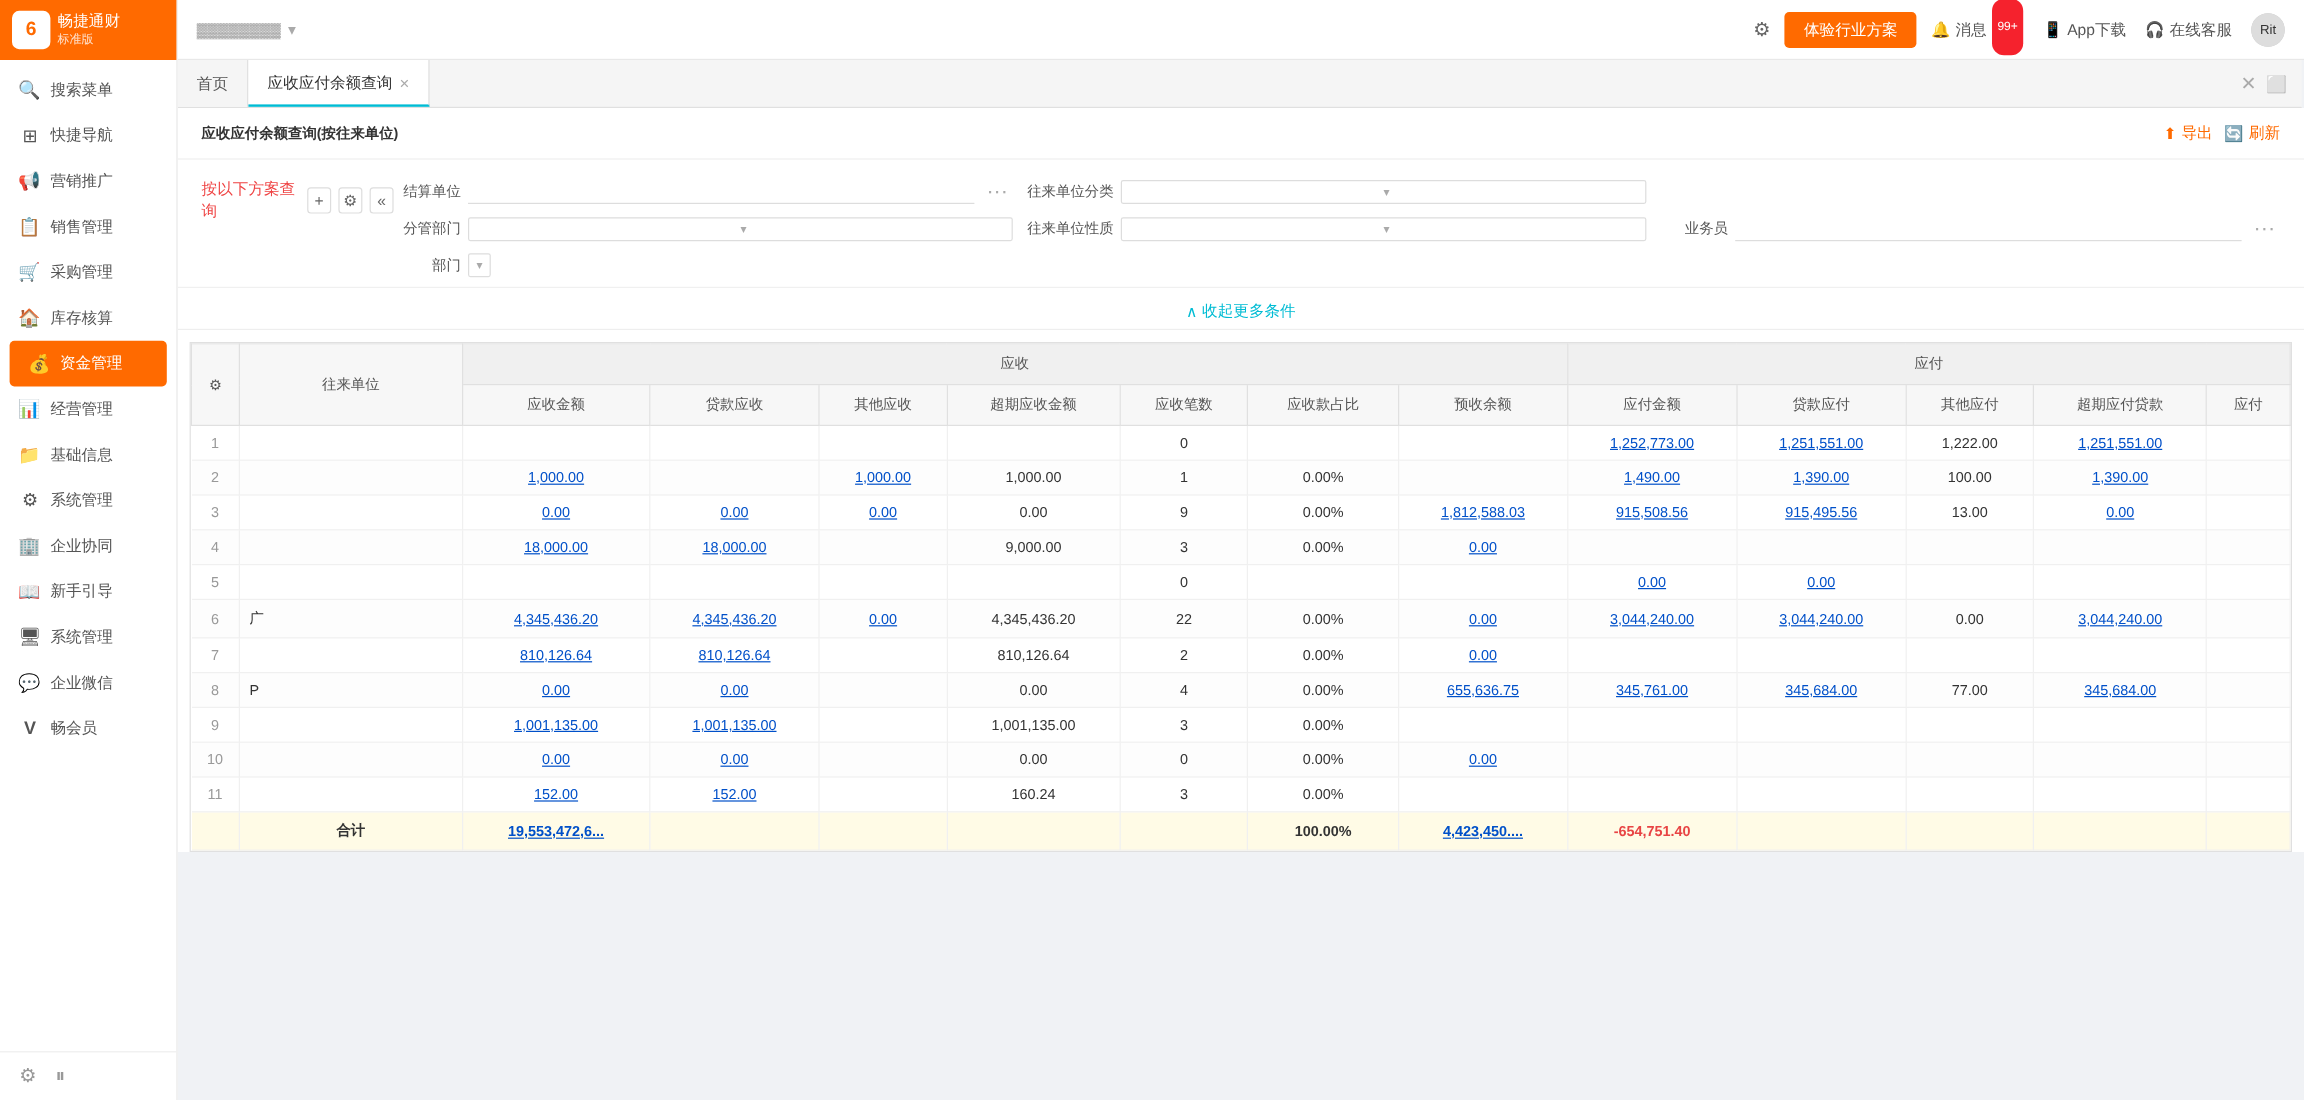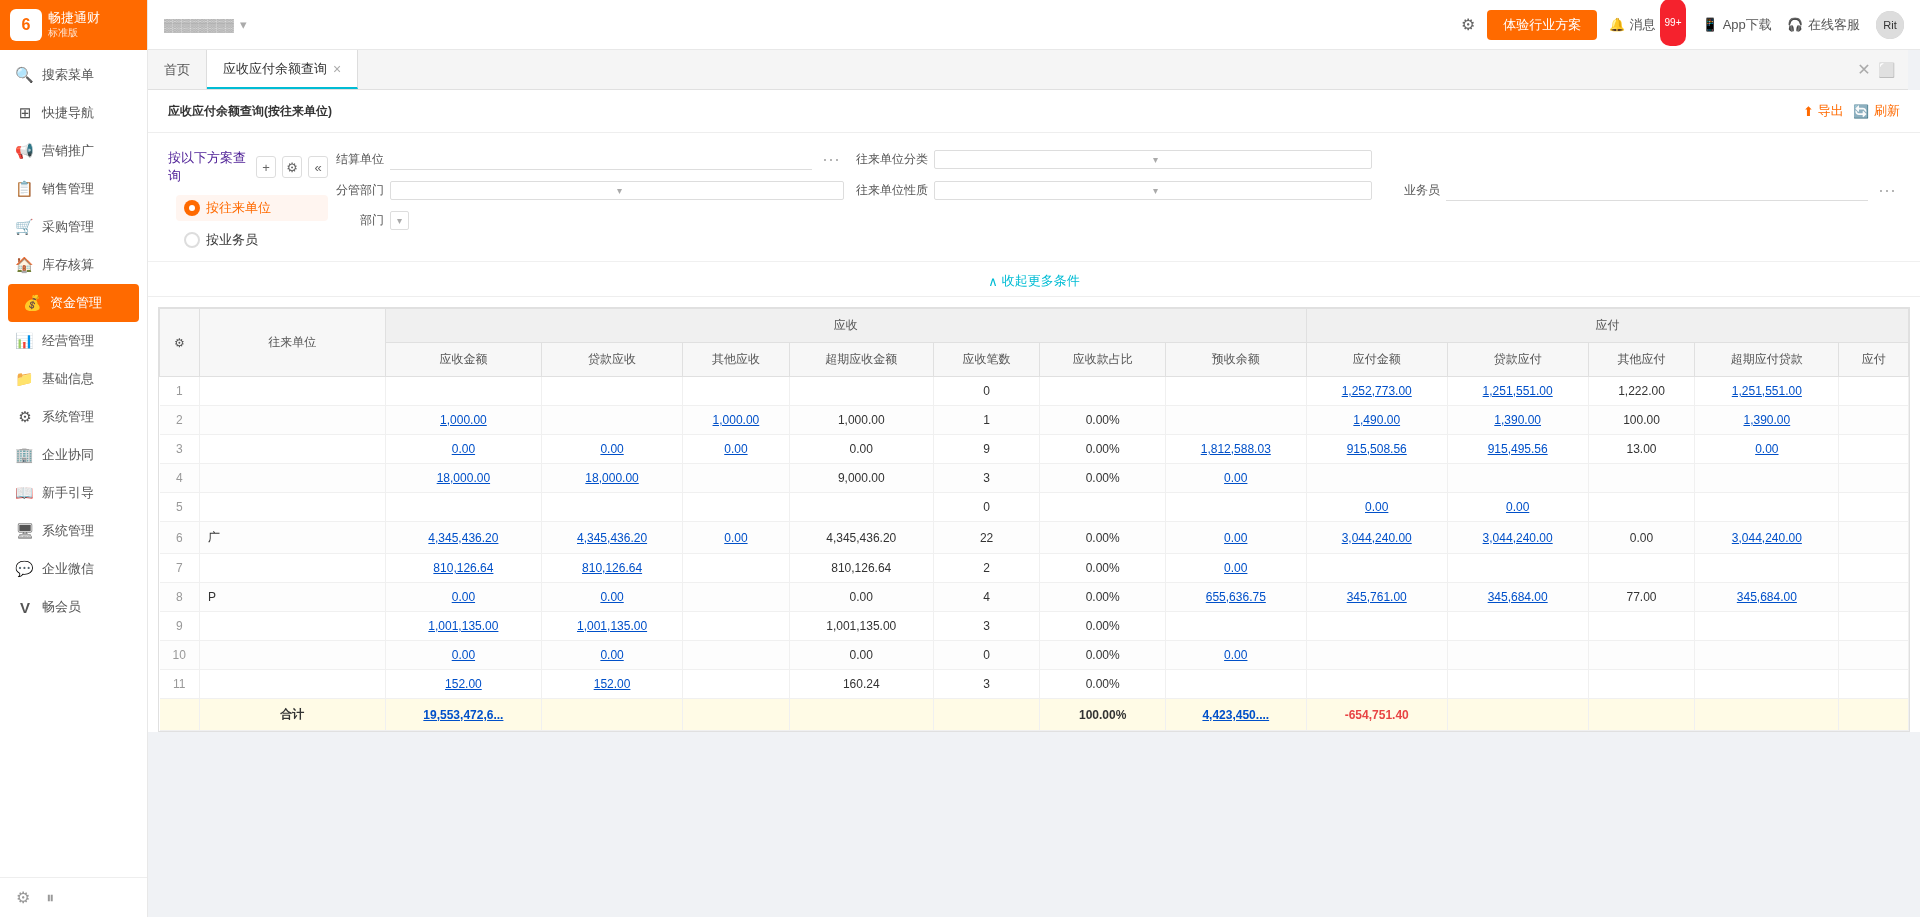--- a/index.html
+++ b/index.html
@@ -42,21 +42,21 @@
       padding: 6px 16px; font-size: 13px; cursor: pointer;
     }
     .topbar-gear { font-size: 16px; color: #666; cursor: pointer; }
     .topbar-right { display: flex; align-items: center; gap: 16px; margin-left: auto; }
     .topbar-right-item { display: flex; align-items: center; gap: 4px; cursor: pointer; color: #555; font-size: 13px; }
     .badge { background: #f5222d; color: #fff; border-radius: 10px; font-size: 10px; padding: 18px 5px; position: relative; top: -2px; }
     .user-avatar { width: 28px; height: 28px; border-radius: 50%; background: #ccc; display: flex; align-items: center; justify-content: center; color: #fff; font-size: 12px; overflow: hidden; }
 
     
     .tabs-bar {
-      position: fixed; left: 148px; top: 50px; right: 12px; height: 40px;
+      position: fixed; left: 148px; top: 50px; right: 2px; height: 40px;
       background: #f5f5f5; border-bottom: 1px solid #e0e0e0;
       display: flex; align-items: stretch; z-index: 99;
     }
     .tab-item {
       display: flex; align-items: center; padding: 0 16px; gap: 6px;
       cursor: pointer; font-size: 13px; color: #555; border-right: 1px solid #ddd;
       background: #f5f5f5;
     }
     .tab-item.active { background: #fff; color: #333; border-bottom: 2px solid #00bcd4; }
     .tab-close { color: #aaa; font-size: 14px; cursor: pointer; }
@@ -67,21 +67,21 @@
       position: fixed; left: 148px; top: 90px; right: 0; bottom: 0;
       overflow-y: auto; background: #f0f2f5;
     }
     .page-header {
       background: #fff; padding: 12px 20px; display: flex; align-items: center; justify-content: space-between;
       border-bottom: 1px solid #eee;
     }
     .page-title { font-size: 12px; font-weight: bold; color: #333; }
     .page-actions { display: flex; gap: 10px; }
     .action-btn { display: flex; align-items: center; gap: 4px; color: #ff6a00; cursor: pointer; font-size: 13px; }
-    .filter-scheme-label { font-size: 13px; color: #4c1d95; }
+    .filter-scheme-label { font-size: 13px; color: #ef4444; }
     .filter-icon-btn { width: 22px; height: 22px; border: 1px solid #ddd; border-radius: 3px; display: flex; align-items: center; justify-content: center; cursor: pointer; font-size: 13px; color: #666; }
     .filter-options { display: flex; flex-direction: column; gap: 6px; padding-left: 8px; }
     .filter-option { display: flex; align-items: center; gap: 6px; cursor: pointer; font-size: 13px; padding: 4px 8px; border-radius: 4px; }
     .filter-option.active { background: #fff5f0; color: #ff6a00; }
     .collapse-btn {
       display: flex; align-items: center; gap: 4px; color: #00bcd4;
       font-size: 13px; cursor: pointer; justify-content: center;
       padding: 6px 0; margin-top: 4px;
     }
 
@@ -275,32 +275,20 @@
     </div>
 
     <div class="filter-layout">
 
       <div class="filter-left">
         <div style="display:flex;align-items:center;gap:6px;margin-bottom:10px;">
           <span class="filter-scheme-label">按以下方案查询</span>
           <div class="filter-icon-btn">+</div>
           <div class="filter-icon-btn">⚙</div>
           <div class="filter-icon-btn">«</div>
-        </div>
-        <div class="filter-options">
-          <div class="filter-option active">
-            <div style="width:16px;height:16px;background:#ff6a00;border-radius:50%;display:flex;align-items:center;justify-content:center;">
-              <div style="width:6px;height:6px;background:#fff;border-radius:50%;"></div>
-            </div>
-            <span>按往来单位</span>
-          </div>
-          <div class="filter-option">
-            <div style="width:16px;height:16px;border:2px solid #ddd;border-radius:50%;display:flex;align-items:center;justify-content:center;"></div>
-            <span>按业务员</span>
-          </div>
         </div>
       </div>
 
       <div class="filter-right">
 
         <div class="filter-row-grid">
           <div class="field-group">
             <span class="field-label">结算单位</span>
             <div class="field-input-wrap">
               <input type="text" style="">

